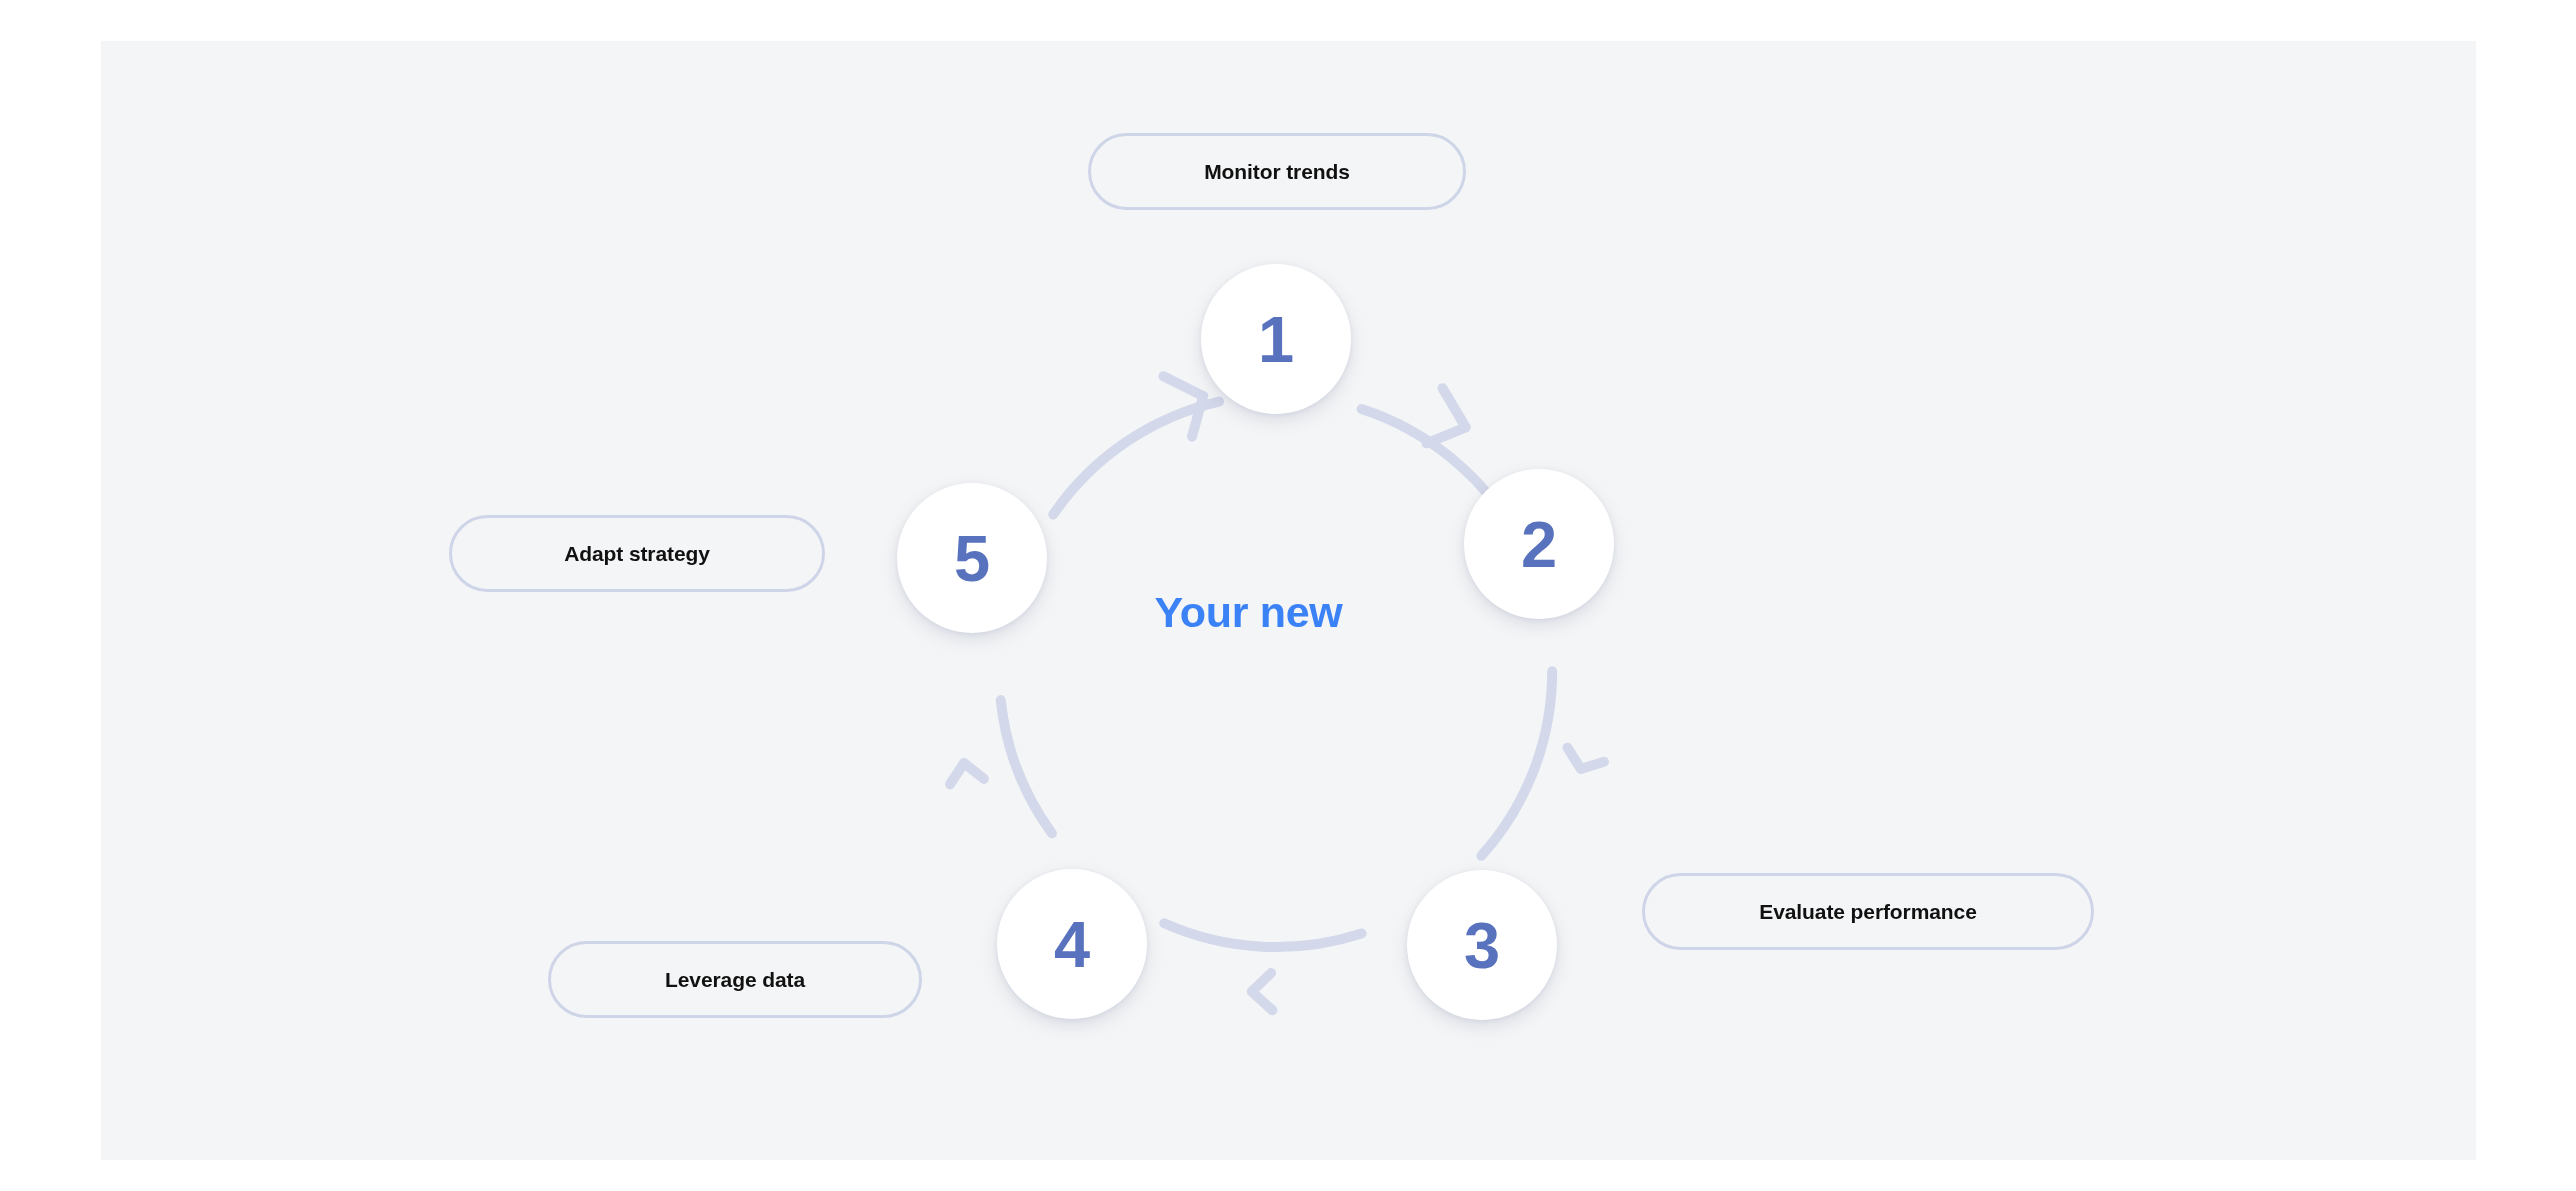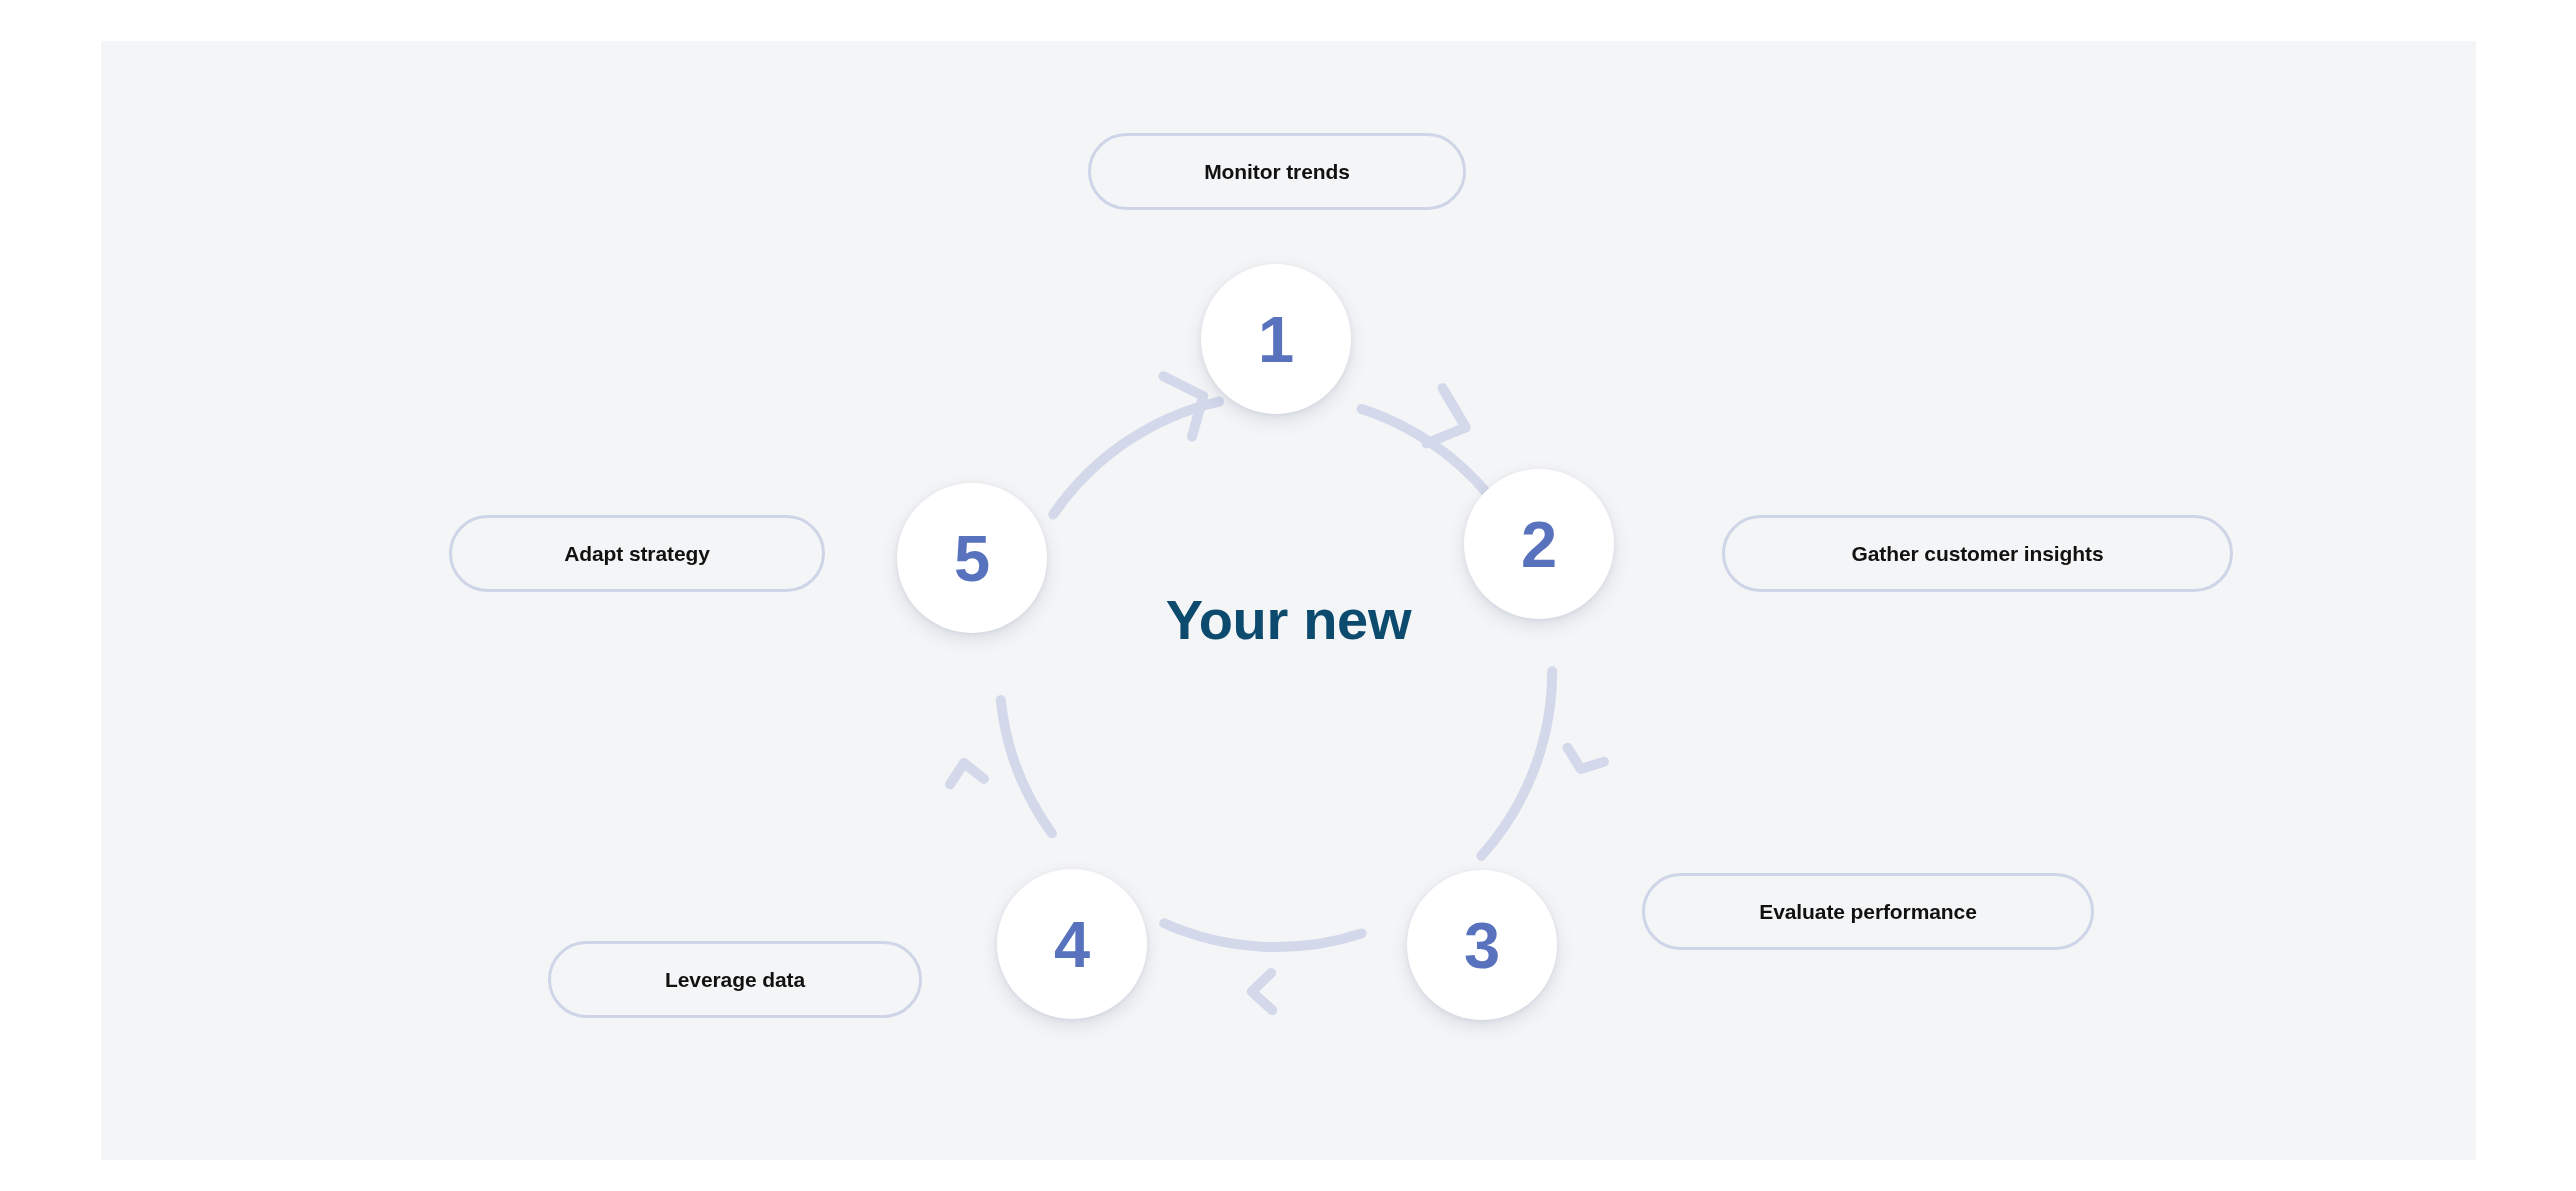--- a/index.html
+++ b/index.html
@@ -38,26 +38,26 @@
     top: 0;
     width: 2576px;
     height: 1191px;
     overflow: visible;
     pointer-events: none;
   }
 
   
   #center-label {
     position: absolute;
-    left: 1076px;
+    left: 1036px;
     top: 585px;
     width: 425px;
     text-align: center;
-    color: #0c4a6e;
-    font-size: 56px;
+    color: #3b82f6;
+    font-size: 43px;
     font-weight: bold;
     line-height: 1.26;
     letter-spacing: -0.3px;
   }
 
   
   .step-node {
     position: absolute;
     width: 150px;
     height: 150px;
@@ -157,23 +157,20 @@
   <div class="step-node node-4">
     <span>4</span>
   </div>
   <div class="step-node node-5">
     <span>5</span>
   </div>
 
   <div class="pill pill-1">
     <span>Monitor trends</span>
   </div>
-  <div class="pill pill-2">
-    <span>Gather customer insights</span>
-  </div>
   <div class="pill pill-3">
     <span>Evaluate performance</span>
   </div>
   <div class="pill pill-4">
     <span>Leverage data</span>
   </div>
   <div class="pill pill-5">
     <span>Adapt strategy</span>
   </div>
 

